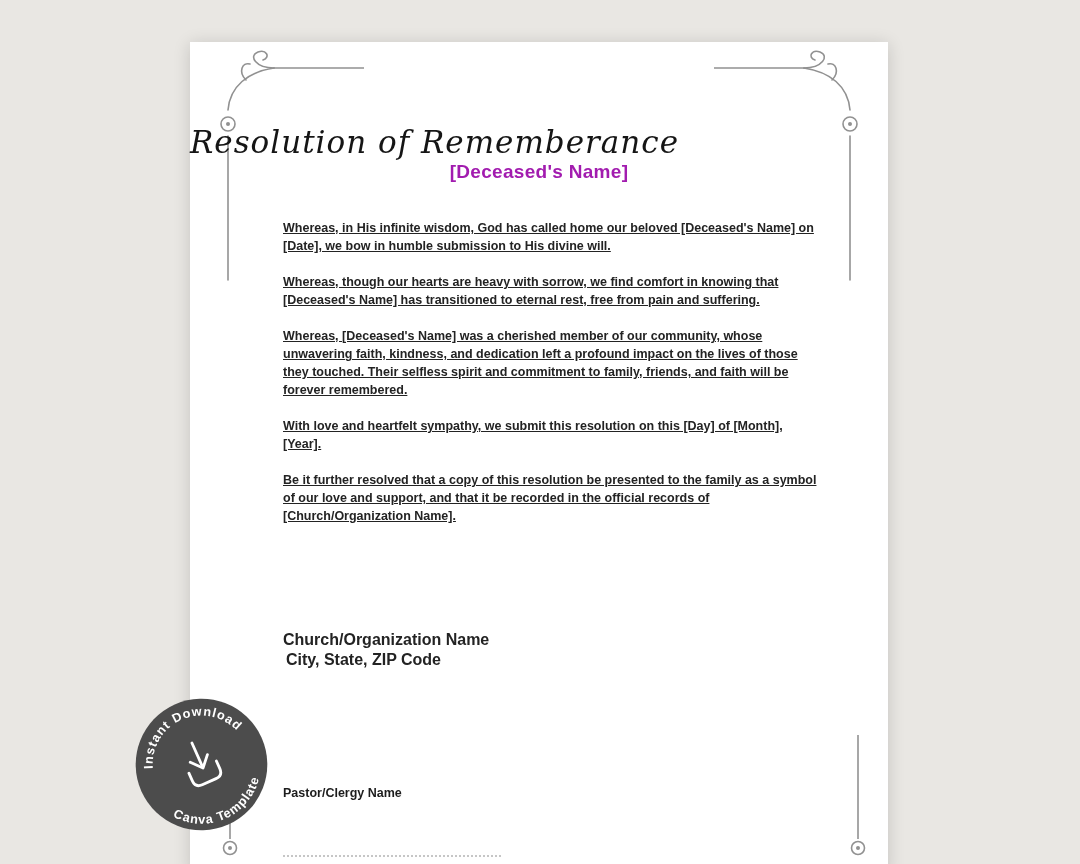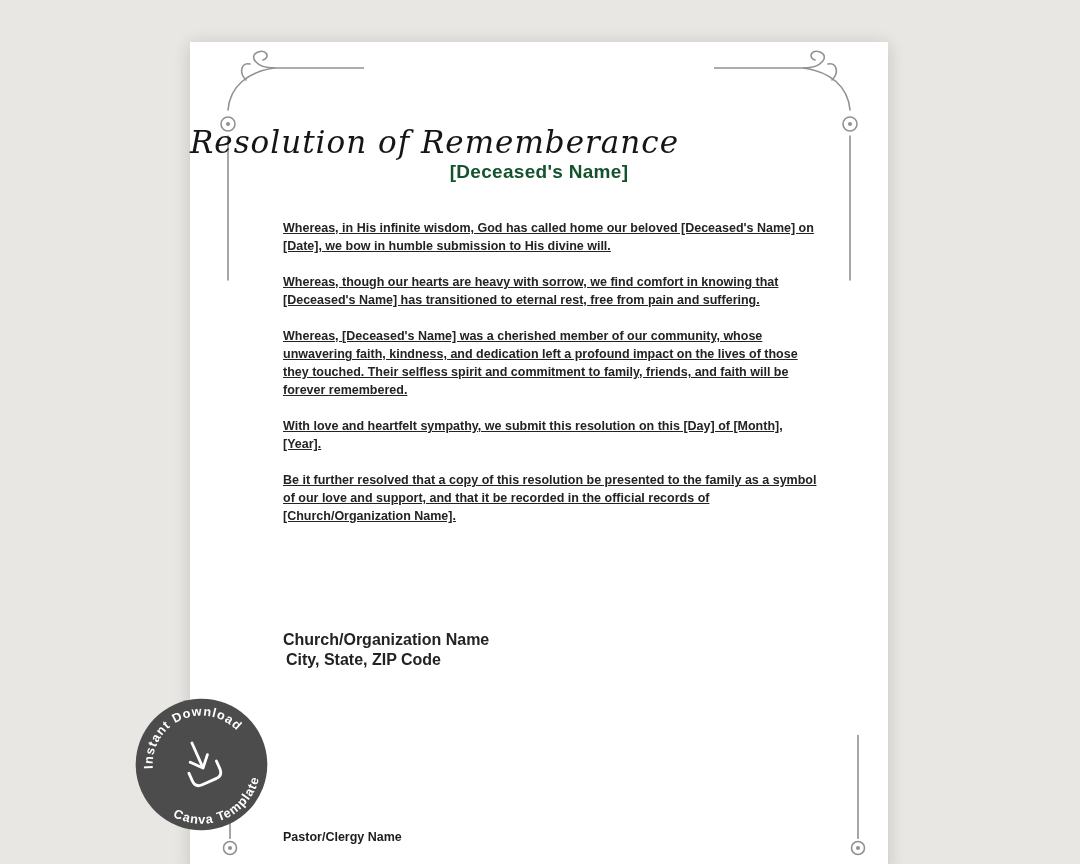--- a/index.html
+++ b/index.html
@@ -21,38 +21,38 @@
     position:absolute; top:38px; left:0; width:100%; text-align:left;
     font-family:"DejaVu Serif", serif; font-style:italic;
     font-size:31px; color:#151515; letter-spacing:1px;margin-top:44px;
   }
   .subtitle {
     position:absolute; top:97px; left:0; width:100%; text-align:center;
     font-size:12.5px; font-weight:bold; letter-spacing:5.5px; color:#1c1c1c;
   }
   .deceased {
     position:absolute; top:119px; left:0; width:100%; text-align:center;
-    font-size:19px; font-weight:bold; color:#14532d; letter-spacing:0.3px;
+    font-size:19px; font-weight:bold; color:#a21caf; letter-spacing:0.3px;
   }
   .body-text {
     position:absolute; left:93px; top:177px; width:534px;
     font-size:12.5px; font-weight:bold; line-height:1.44; color:#232323;
   }
   .body-text p { margin:0 0 18px 0;text-decoration:underline; }
   .org-block {
     position:absolute; left:93px; top:588px;
     font-size:16px; font-weight:bold; color:#232323; line-height:20px;
   }
   .org-city { padding-left:3px; }
   .sigs {
     position:absolute; left:93px; top:744px; width:600px; display:flex;
   }
   .sig-col { width:273px; }
   .sig-col:last-child { width:300px; }
-  .sig-label { font-size:12.5px; font-weight:bold; color:#1d1d1d;margin-top:44px; }
+  .sig-label { font-size:12.5px; font-weight:bold; color:#1d1d1d; }
   .sig-line {
     margin-top:55px; width:218px; height:0;
     border-bottom:2px dotted #c6c6c6;
   }
   .badge {
     position:absolute; left:131px; top:694px; width:141px; height:141px;
     z-index:5;
   }
 </style>
 </head>

